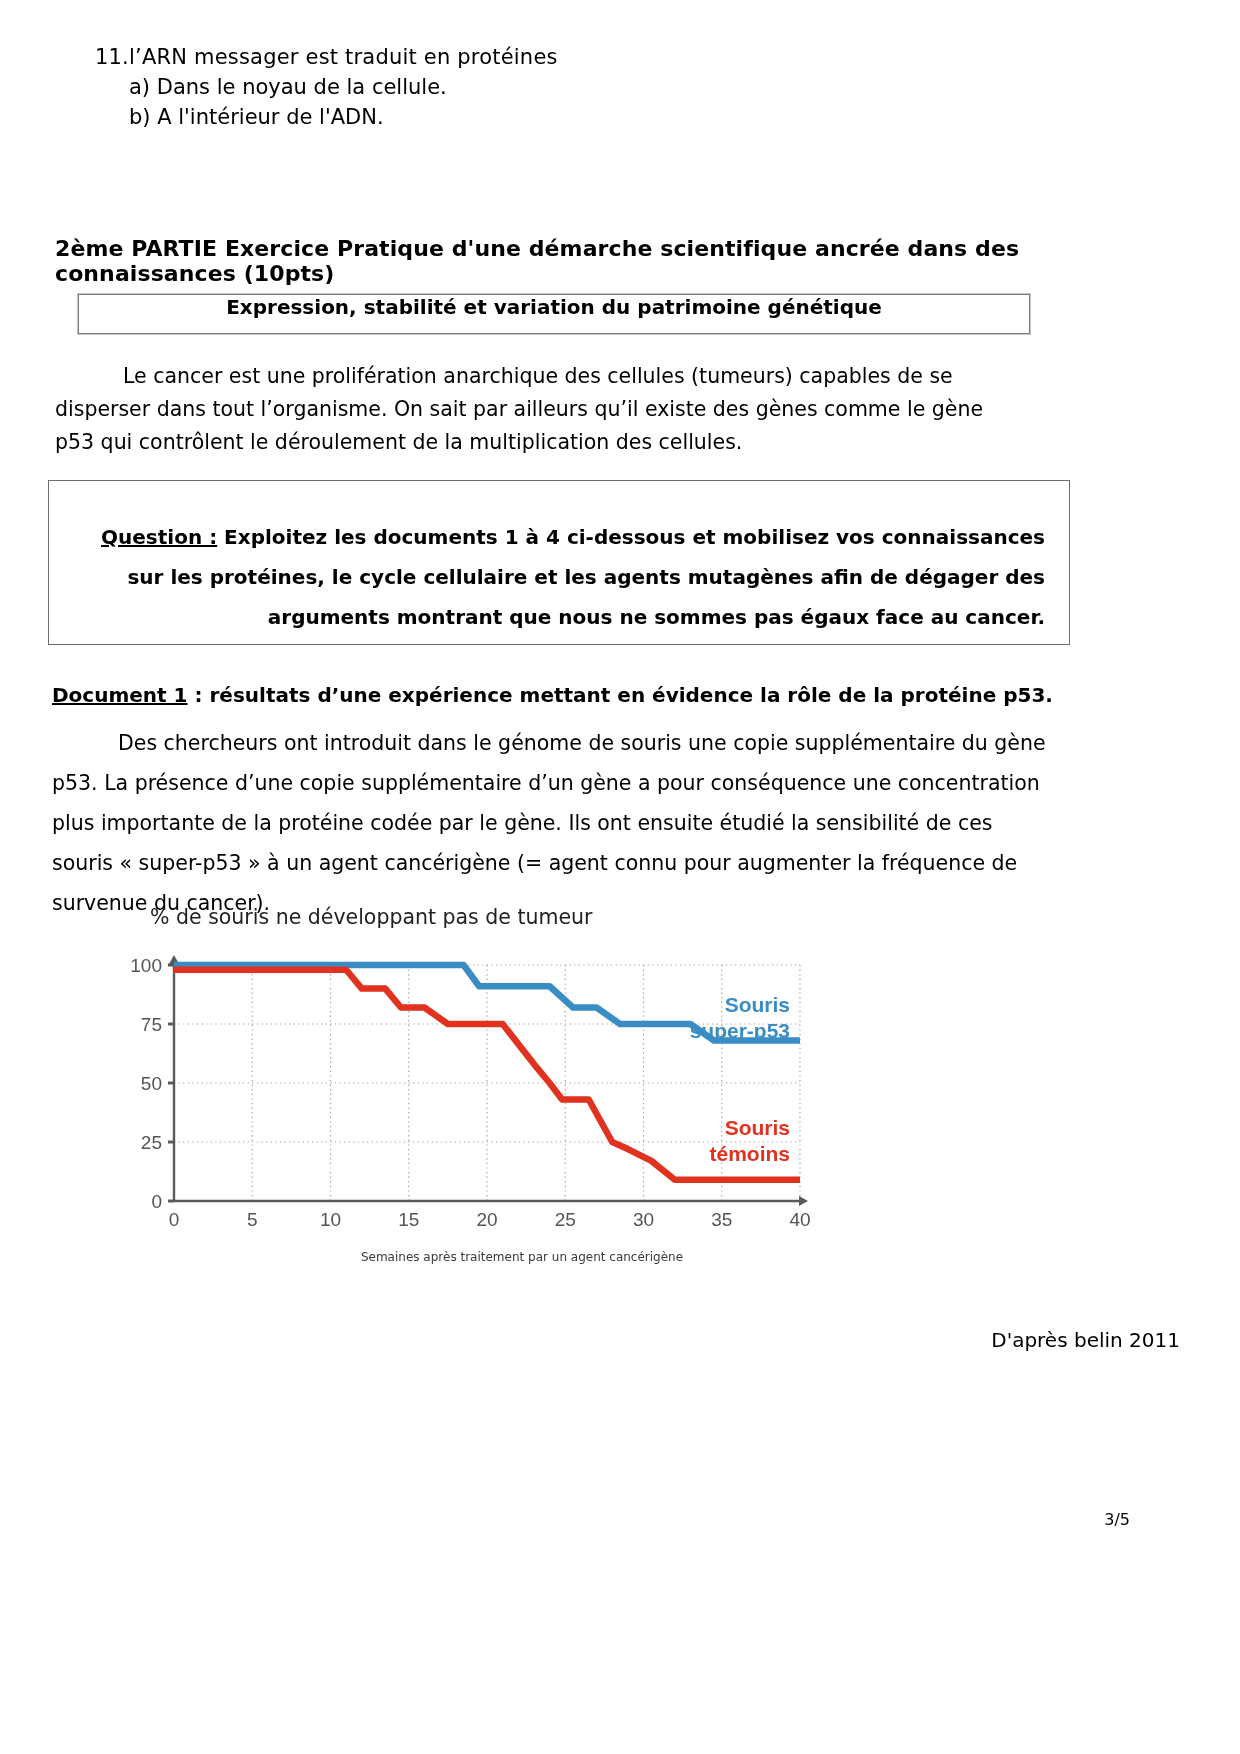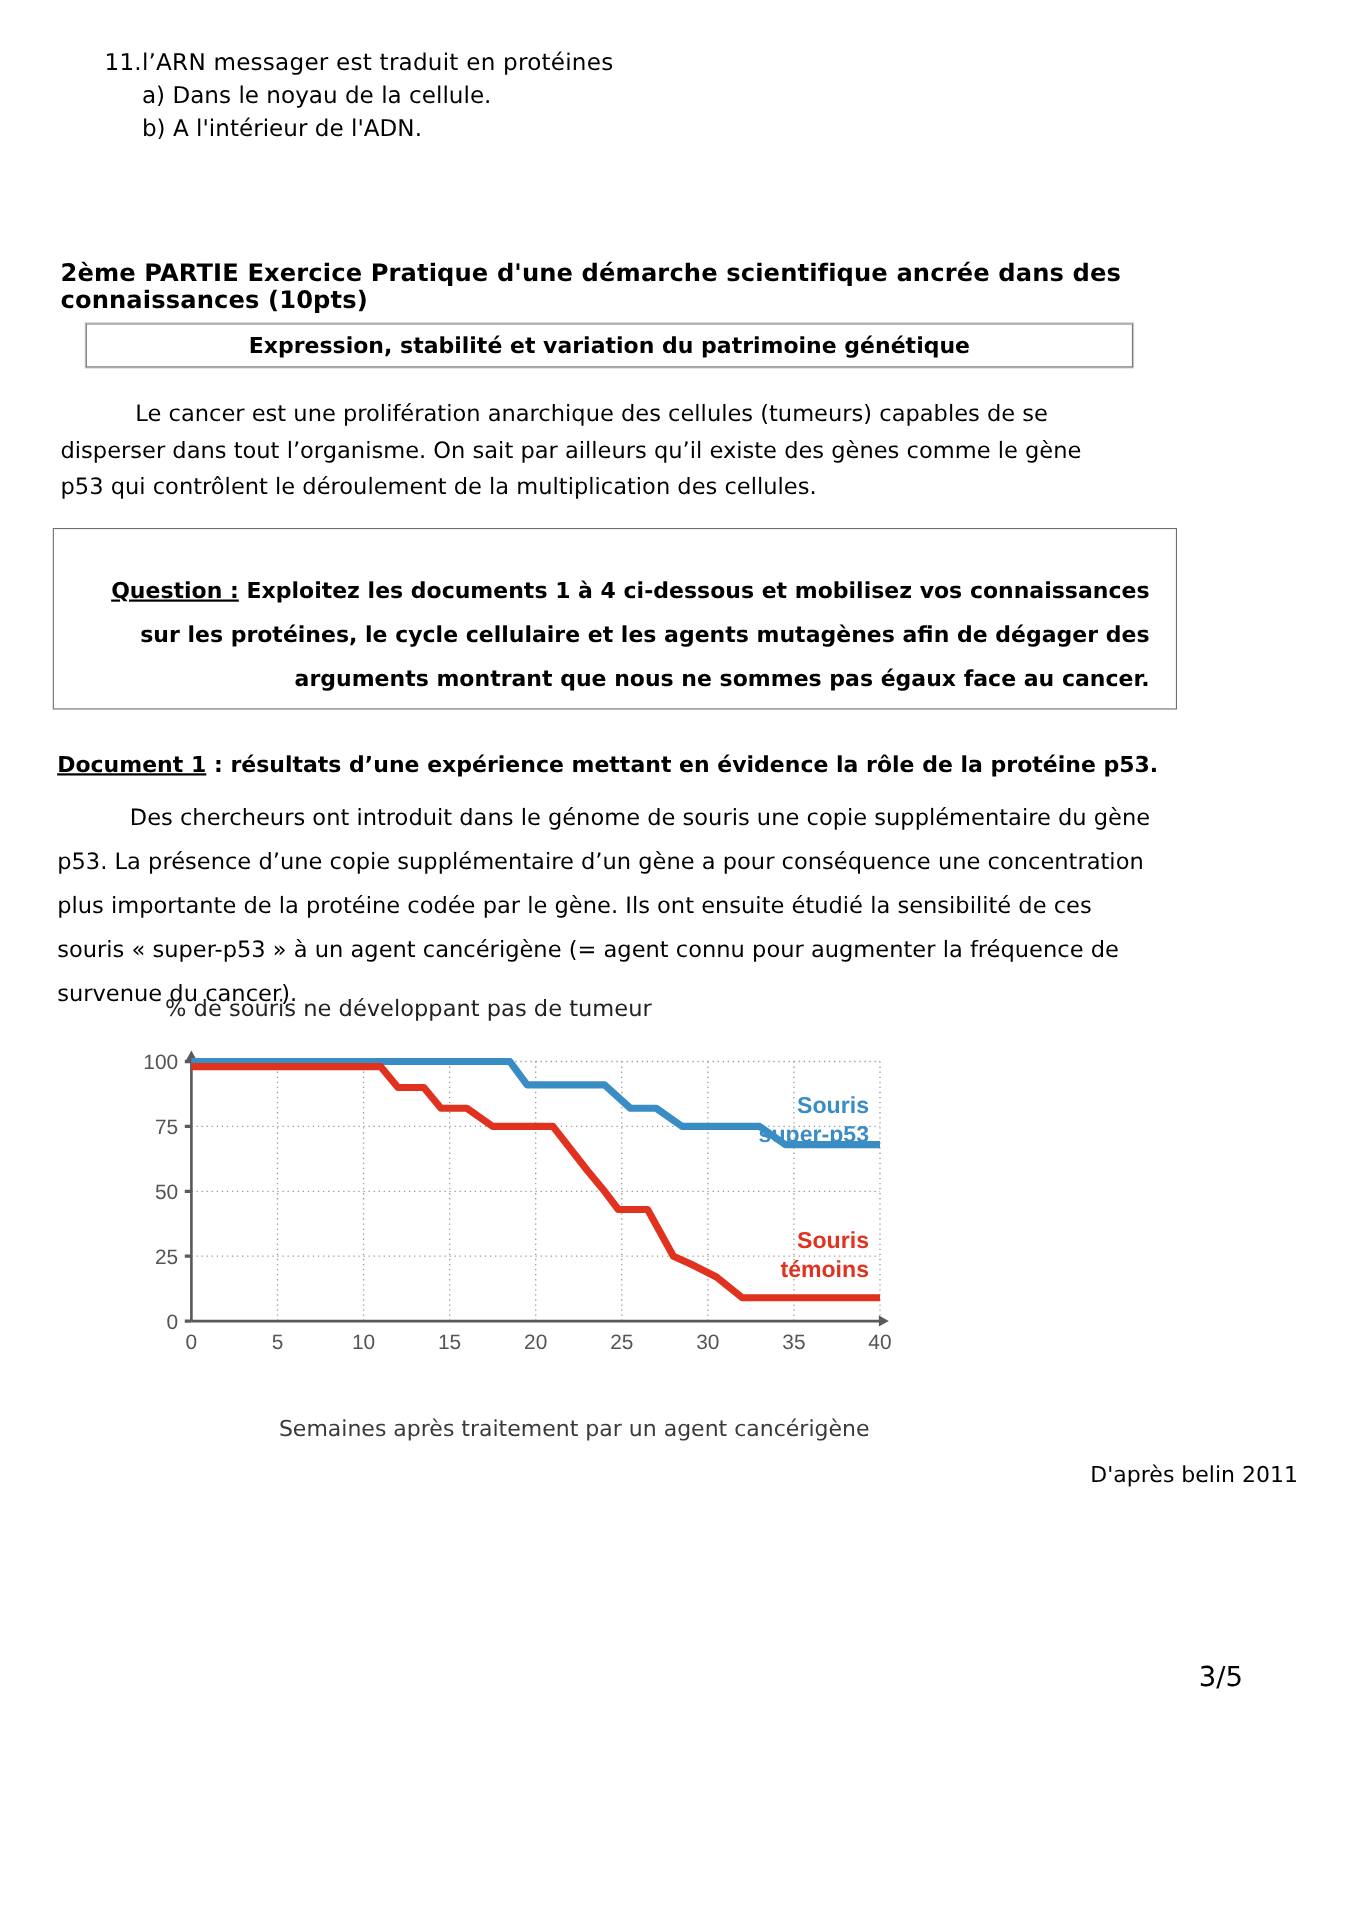--- a/index.html
+++ b/index.html
@@ -23,21 +23,21 @@
   .part-heading{
     position:absolute; left:55px; top:236px; width:1120px;
     font-size:22px; font-weight:bold; letter-spacing:.1px;
   }
 
   
   .title-box{
     position:absolute; left:78px; top:294px; width:950px; height:38px;
     border:1px solid #7a7a7a;
     box-shadow:0 0 0 1px #c9c9c9;
-    display:flex; align-items:center; justify-content:center;
+    display:flex; align-items:flex-start; justify-content:center;
   }
   .title-box .t{font-size:20px; font-weight:bold;}
 
   
   .intro{
     position:absolute; left:55px; top:360px; width:965px;
     font-size:20.5px; line-height:33px;
   }
   .intro .indent{display:inline-block;width:68px;}
 
@@ -66,42 +66,42 @@
   
   .figure{position:absolute; left:112px; top:905px; width:720px; height:395px;}
   .fig-title{
     position:absolute; left:38px; top:0;
     font-size:20.5px; color:#222;
   }
   .plot-wrap{position:absolute; left:0; top:48px; width:700px; height:290px;}
   .chart-svg{display:block;}
   .xaxis-caption{
     position:absolute; left:110px; top:345px; width:600px;
-    text-align:center; font-size:20px; color:#3a3a3a;margin-top:36px;
+    text-align:center; font-size:12px; color:#3a3a3a;
   }
 
   
   .source{
     position:absolute; left:0; top:1328px; width:1180px;
     text-align:right; font-size:20px;
   }
 
   
   .doc2{
     position:absolute; left:52px; top:1396px; width:1000px;
     font-size:20px;
   }
   .doc2 .lbl{font-weight:bold; text-decoration:underline;}
   .doc2 .sep{font-weight:bold;}
   .doc2 .sub{text-decoration:underline;}
 
   
   .page-num{
     position:absolute; left:0; top:1510px; width:1130px;
-    text-align:right; font-size:25px;
+    text-align:right; font-size:16px;
   }
 </style>
 </head>
 <body>
 
 <div class="page">
 
   <div class="qcm">
     <div class="q-stem">11.l’ARN messager est traduit en protéines</div>
     <div class="opt">

